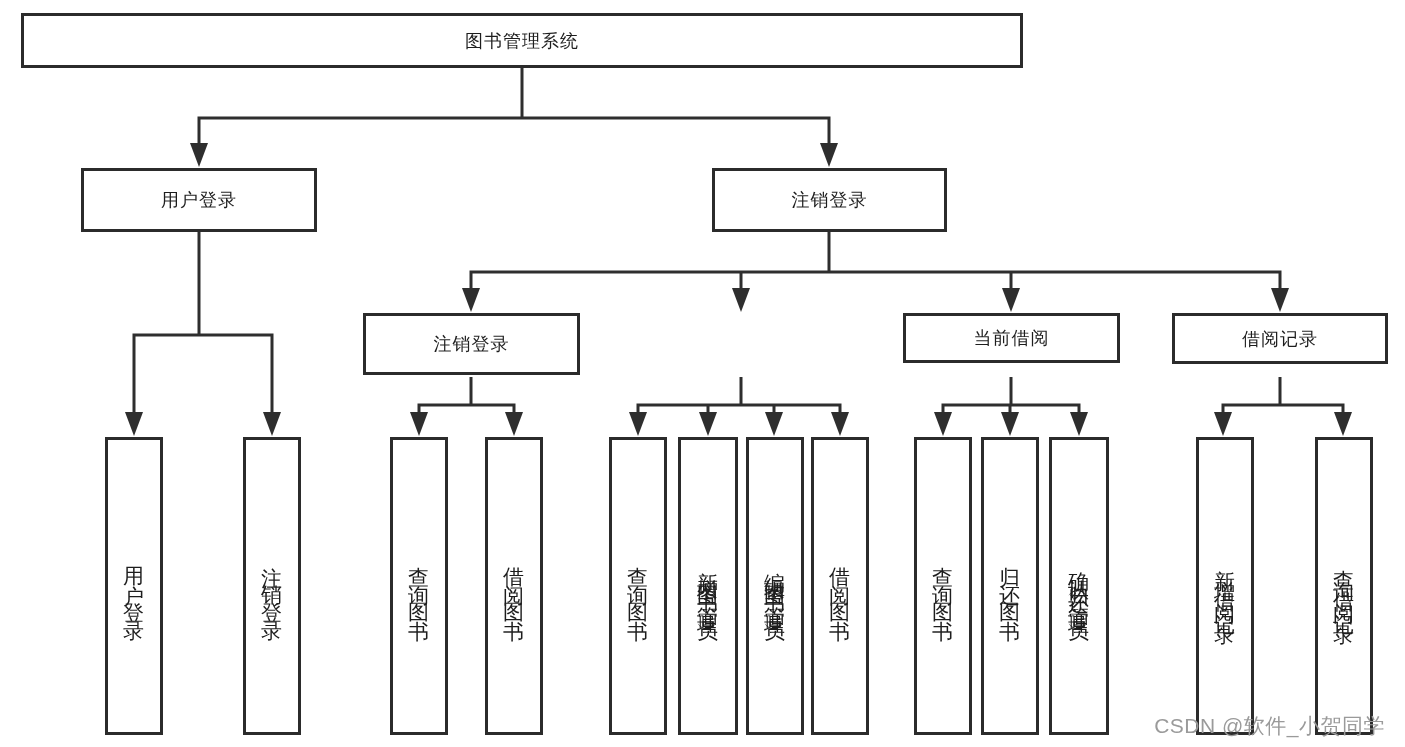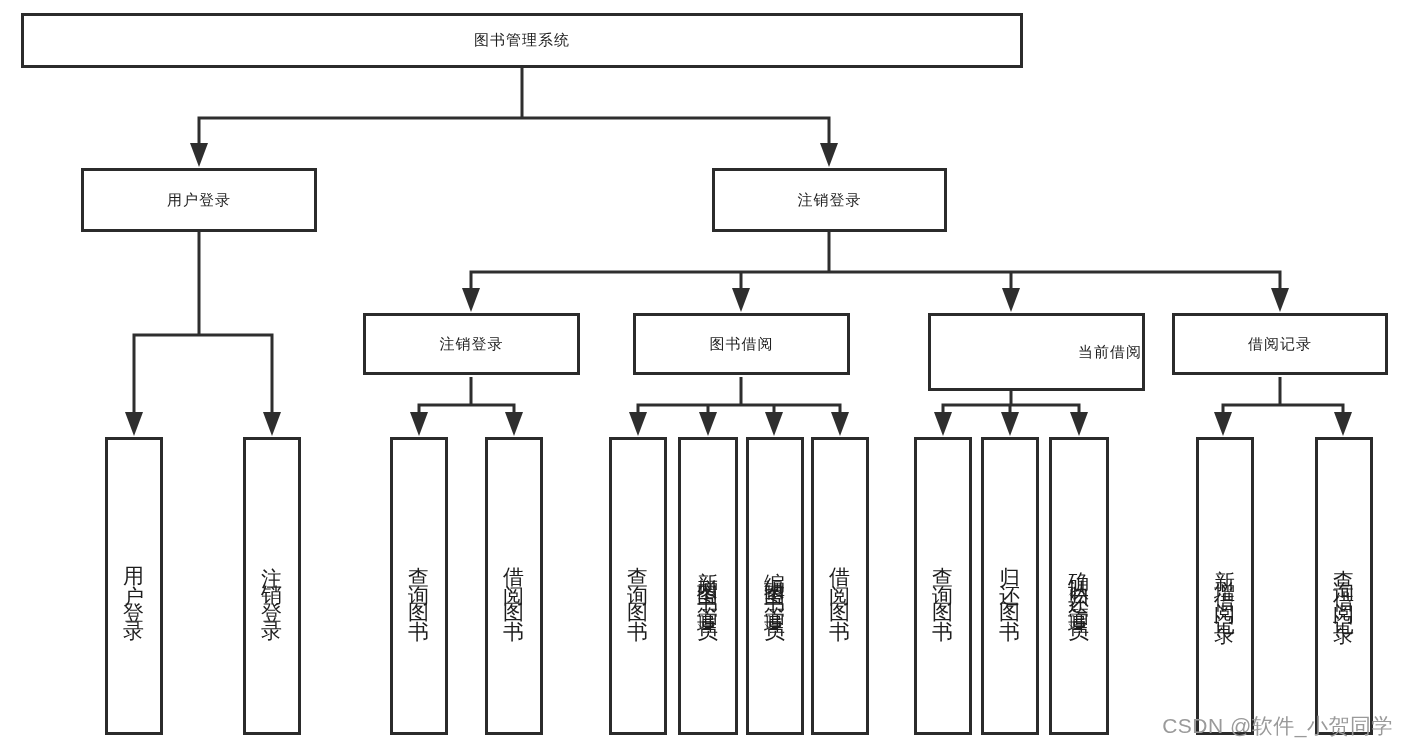--- a/index.html
+++ b/index.html
@@ -4,35 +4,35 @@
 <style>
   html,body{margin:0;padding:0;background:#ffffff;}
   #stage{
     position:relative;width:1405px;height:747px;background:#ffffff;overflow:hidden;
     font-family:"Liberation Sans","DejaVu Sans",sans-serif;color:#1d1d1d;
   }
   #wires{position:absolute;left:0;top:0;width:1405px;height:747px;pointer-events:none;}
   .node{
     position:absolute;box-sizing:border-box;background:#ffffff;border:3px solid #2b2b2b;
     display:flex;align-items:center;justify-content:center;
-    font-size:15px;letter-spacing:1px;z-index:2;
+    font-size:18px;letter-spacing:1px;z-index:2;
   }
   .leaf{
     position:absolute;box-sizing:border-box;background:#ffffff;border:3px solid #2b2b2b;
     top:437px;height:298px;width:58px;
     display:flex;align-items:center;justify-content:center;z-index:2;
   }
   .vtext{
     writing-mode:vertical-rl;text-orientation:mixed;
     font-size:21px;letter-spacing:7px;line-height:1;white-space:nowrap;
   }
   .sp-wide{letter-spacing:18px;}
   .sp-mid{letter-spacing:11px;}
   #watermark{
-    position:absolute;right:12px;top:712px;z-index:5;
+    position:absolute;right:20px;top:712px;z-index:5;
     font-size:21px;color:#9a9a9a;letter-spacing:0.5px;white-space:nowrap;
   }
 </style>
 </head>
 <body>
 
 <div id="stage">
 
   <svg id="wires" viewBox="0 0 1405 747" xmlns="http://www.w3.org/2000/svg">
     <g stroke="#2e2e2e" stroke-width="3" fill="none">
@@ -81,27 +81,24 @@
   <div class="node" style="left:81px;top:168px;width:236px;height:64px;">
     <span>用户登录</span>
   </div>
   <div class="node" style="left:712px;top:168px;width:235px;height:64px;">
     <span>注销登录</span>
   </div>
 
   <div class="node" style="left:363px;top:313px;width:217px;height:62px;">
     <span>注销登录</span>
   </div>
-  <div class="node" style="left:633px;top:313px;width:217px;height:62px;">
-    <span>图书借阅</span>
-  </div>
-  <div class="node" style="left:928px;top:313px;width:217px;height:78px;justify-content:flex-end;">
+  <div class="node" style="left:903px;top:313px;width:217px;height:50px;">
     <span>当前借阅</span>
   </div>
-  <div class="node" style="left:1172px;top:313px;width:216px;height:62px;font-family:Liberation Serif, serif;">
+  <div class="node" style="left:1172px;top:313px;width:216px;height:51px;font-family:Liberation Serif, serif;">
     <span>借阅记录</span>
   </div>
 
   <div class="leaf" style="left:105px;">
     <span class="vtext sp-wide">用户登录</span>
   </div>
   <div class="leaf" style="left:243px;">
     <span class="vtext sp-wide">注销登录</span>
   </div>
 

